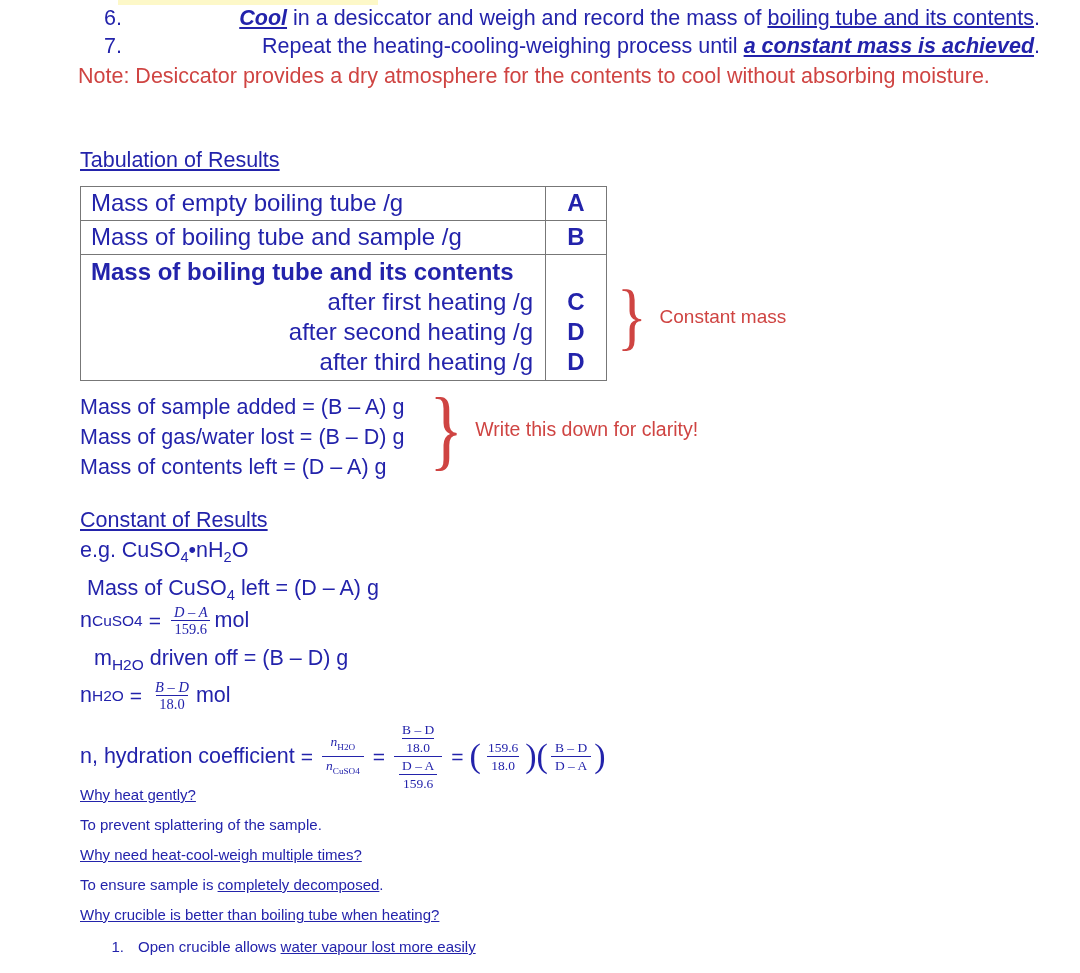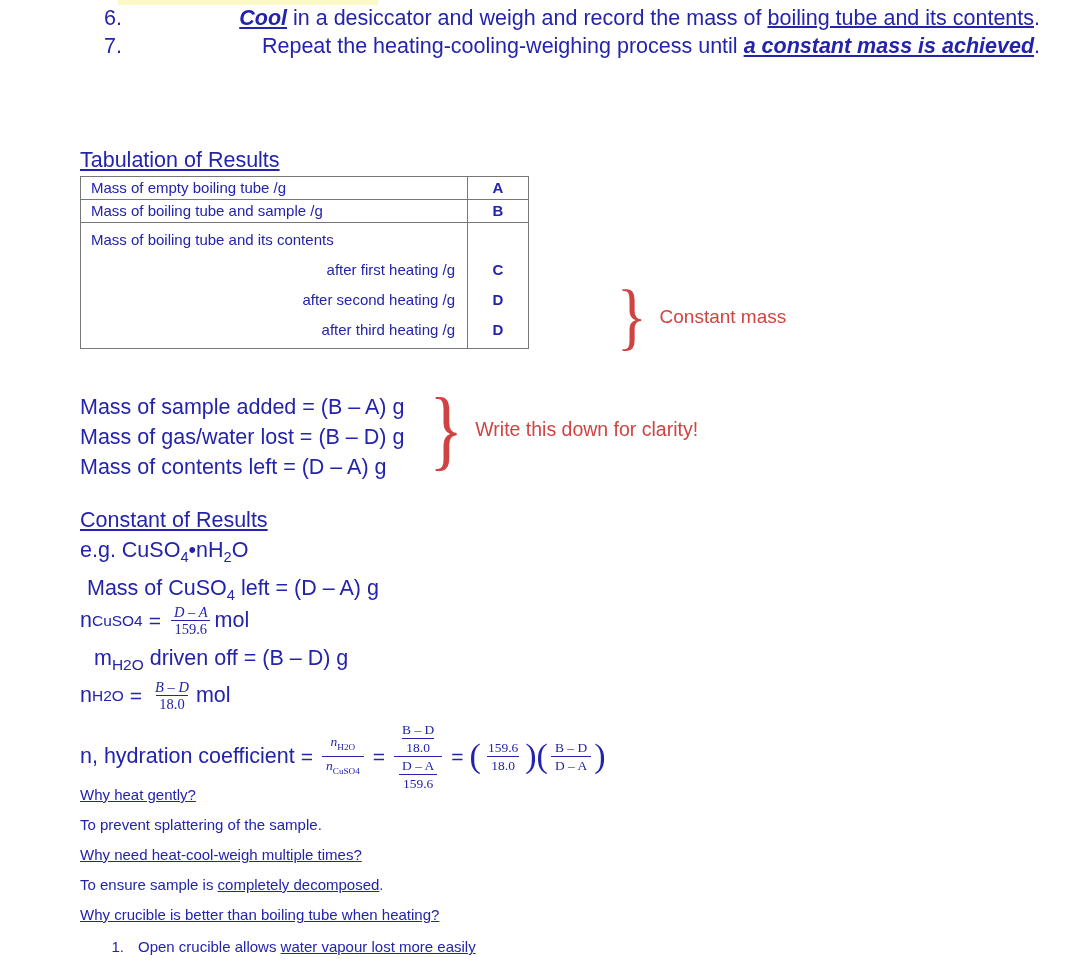--- a/index.html
+++ b/index.html
@@ -37,37 +37,37 @@
   }
 
   
   .tab-head{
     position:absolute; left:80px; top:148px;
     font-size:21.5px; text-decoration:underline;
   }
 
   
   table.results{
-    position:absolute; left:80px; top:176px;
-    width:449px;
+    position:absolute; left:80px; top:186px;
+    width:527px;
     border-collapse:collapse;
-    font-size:15px;
+    font-size:24px;
   }
   table.results td{
     border:1.4px solid #777;
     padding:2px 6px 3px 10px;
     vertical-align:top;
   }
   table.results td.code{
     width:61px; box-sizing:border-box;
     text-align:center; font-weight:bold; padding-left:0; padding-right:0;
   }
   .sub-lines{ text-align:right; padding-right:6px; }
   .sub-lines div{ line-height:30px; }
-  .cell-head{ line-height:30px; }
+  .cell-head{ line-height:30px;font-weight:bold; }
   .codes-stack{ line-height:30px; }
   .codes-stack .pad{ visibility:hidden; }
 
   
   .brace-cm{
     position:absolute; left:614px; top:288px;
     display:flex; align-items:center; color:#cf4442;
   }
   .brace-cm .brace{
     font-size:74px; line-height:0.78; font-family:"Liberation Serif", serif;
@@ -150,20 +150,21 @@
     <div class="step">
       <span class="step-num">6.</span>
       <span class="step-txt"><span class="bi">Cool</span><span> in a desiccator and weigh and record the mass of </span><span class="u">boiling tube and its contents</span><span>.</span></span>
     </div>
     <div class="step">
       <span class="step-num">7.</span>
       <span class="step-txt"><span>Repeat the heating-cooling-weighing process until </span><span class="bi">a constant mass is achieved</span><span>.</span></span>
     </div>
   </div>
 
+  <div class="note">Note: Desiccator provides a dry atmosphere for the contents to cool without absorbing moisture.</div>
 
   <div class="tab-head">Tabulation of Results</div>
 
   <table class="results">
     <tbody>
       <tr>
         <td>Mass of empty boiling tube /g</td>
         <td class="code">A</td>
       </tr>
       <tr>

